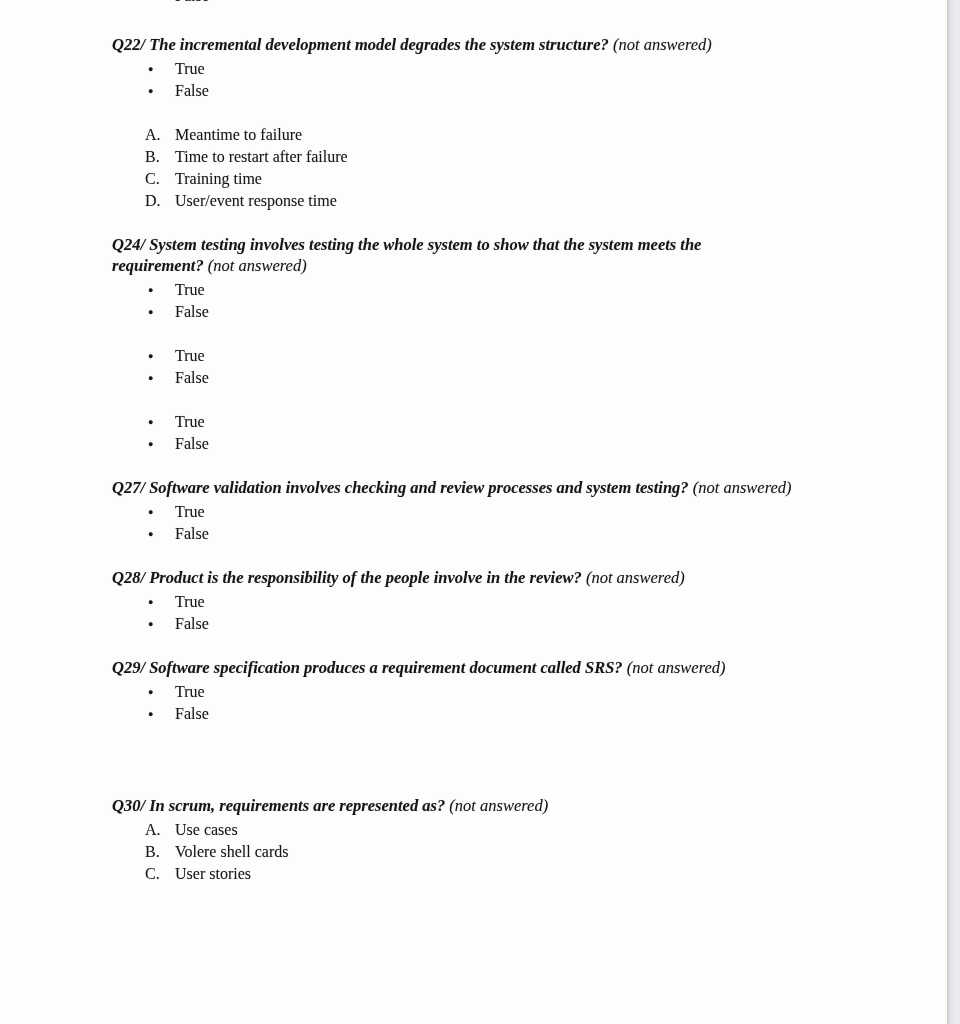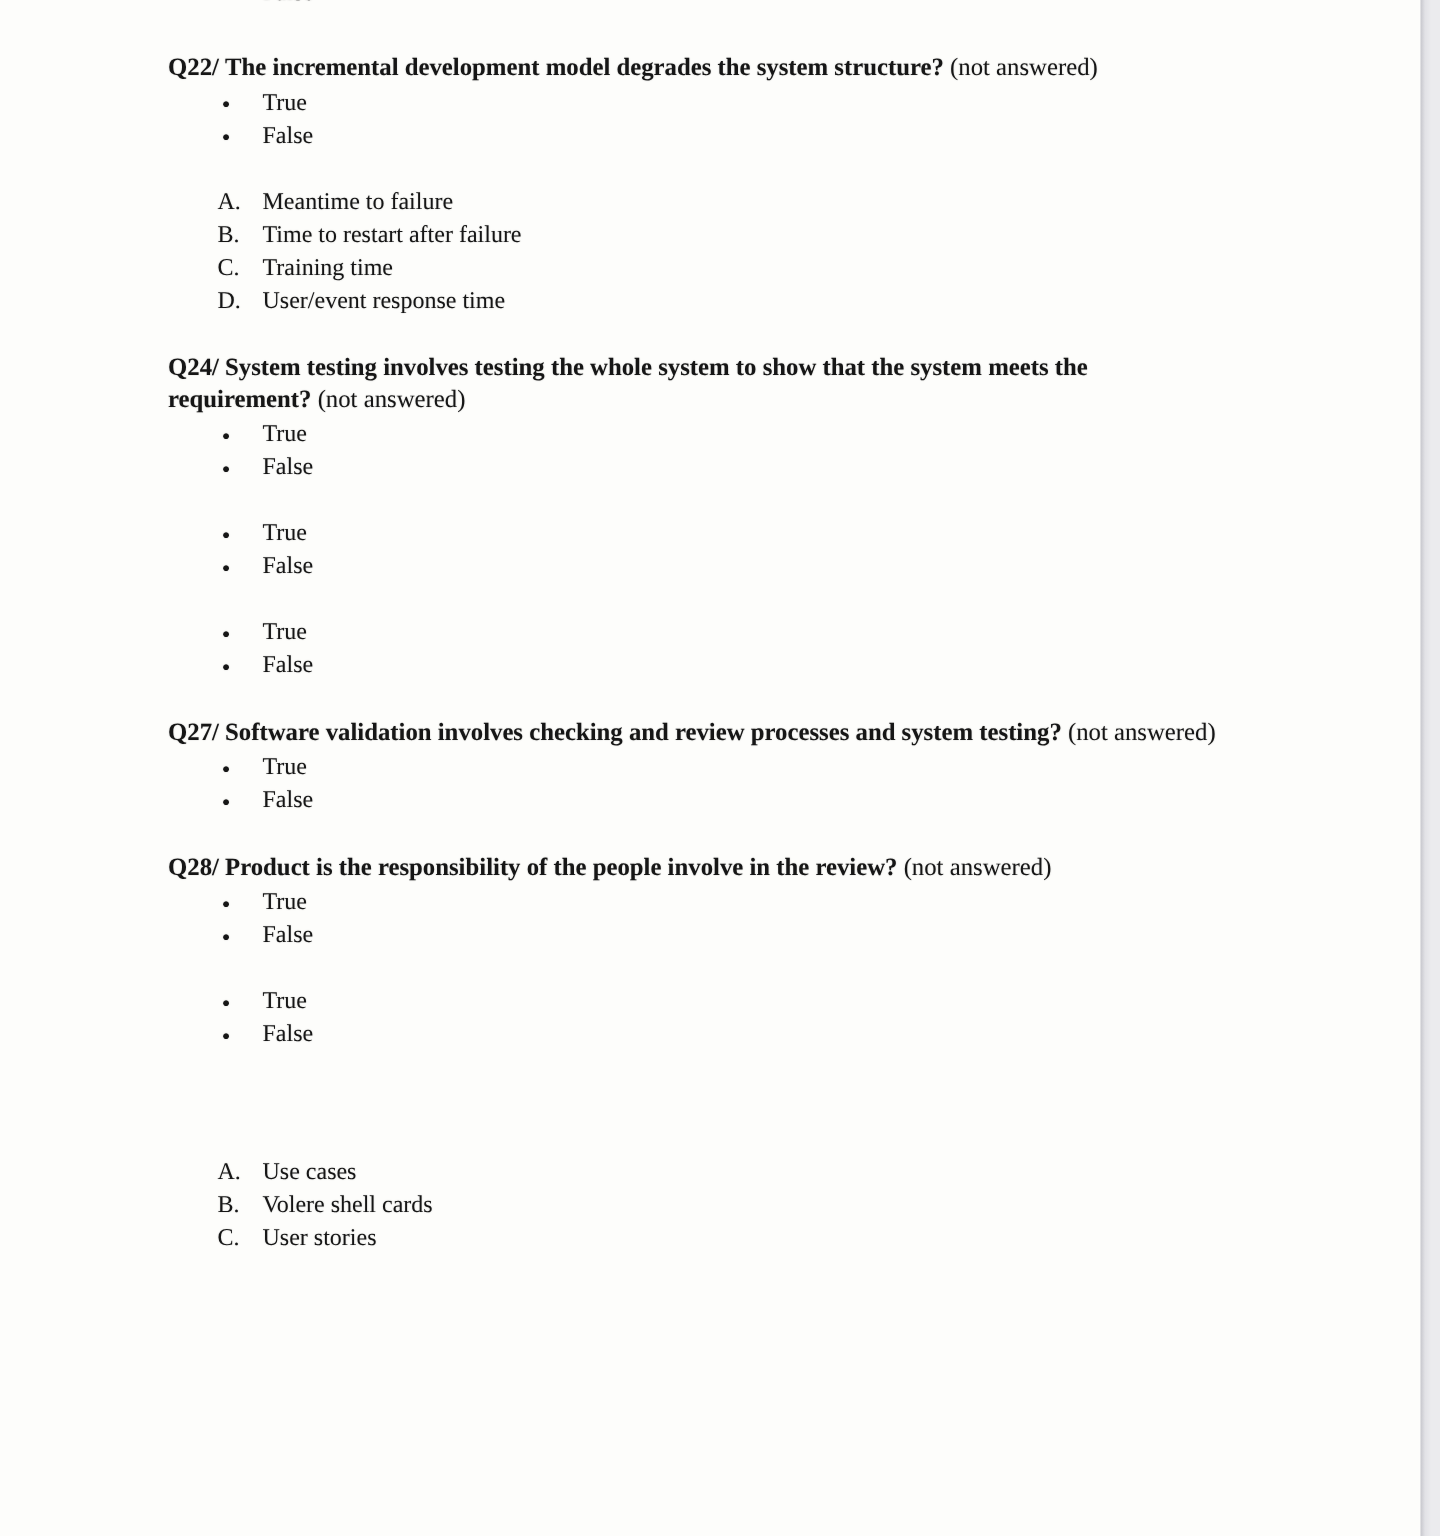--- a/index.html
+++ b/index.html
@@ -15,20 +15,21 @@
   .scroll-strip {
     position: absolute; top: 0; right: 0; width: 13px; height: 100%;
     background: linear-gradient(to right, var(--strip-edge, #c6c6cc) 0px, #e2e2e6 3px, var(--strip, #ebebee) 7px);
   }
   .content { position: absolute; top: 34px; left: 112px; width: 800px; }
   .question { max-width: 762px; margin-bottom: 22px; }
   .question.extra-gap { margin-top: 70px; }
   .q-heading {
     font-size: 16.5px; line-height: 21px; margin-bottom: 3px;
     text-shadow: 0 0 1px rgba(20,20,20,0.28);
+    font-style: italic;
   }
   .q-id, .q-text { font-weight: bold; }
   .q-text { white-space: pre-wrap; }
   .q-status { font-weight: normal; }
   .options { padding-left: 33px; }
   .opt { display: flex; font-size: 16px; line-height: 22px; text-shadow: 0 0 1px rgba(20,20,20,0.25); }
   .opt-marker { flex: none; width: 30px; }
   .opt-marker.bullet { font-size: 9px; line-height: 22px; padding-left: 3px; }
   .top-fragment {
     position: absolute; top: -15px; left: 145px;
@@ -154,32 +155,42 @@
     <span class="opt-marker bullet">●</span>
     <span>True</span>
   </div>
           <div class="opt">
     <span class="opt-marker bullet">●</span>
     <span>False</span>
   </div>
         </div>
   </div>
       <div class="question">
+    <div class="q-heading">
+      <span class="q-id">Q29/</span>
+      <span class="q-text">Software specification produces a requirement document called SRS?</span>
+      <span class="q-status">(not answered)</span>
+    </div>
     <div class="options">
           <div class="opt">
     <span class="opt-marker bullet">●</span>
     <span>True</span>
   </div>
           <div class="opt">
     <span class="opt-marker bullet">●</span>
     <span>False</span>
   </div>
         </div>
   </div>
       <div class="question extra-gap">
+    <div class="q-heading">
+      <span class="q-id">Q30/</span>
+      <span class="q-text">In scrum, requirements are represented as?</span>
+      <span class="q-status">(not answered)</span>
+    </div>
     <div class="options">
           <div class="opt">
     <span class="opt-marker">A.</span>
     <span>Use cases</span>
   </div>
           <div class="opt">
     <span class="opt-marker">B.</span>
     <span>Volere shell cards</span>
   </div>
           <div class="opt">

